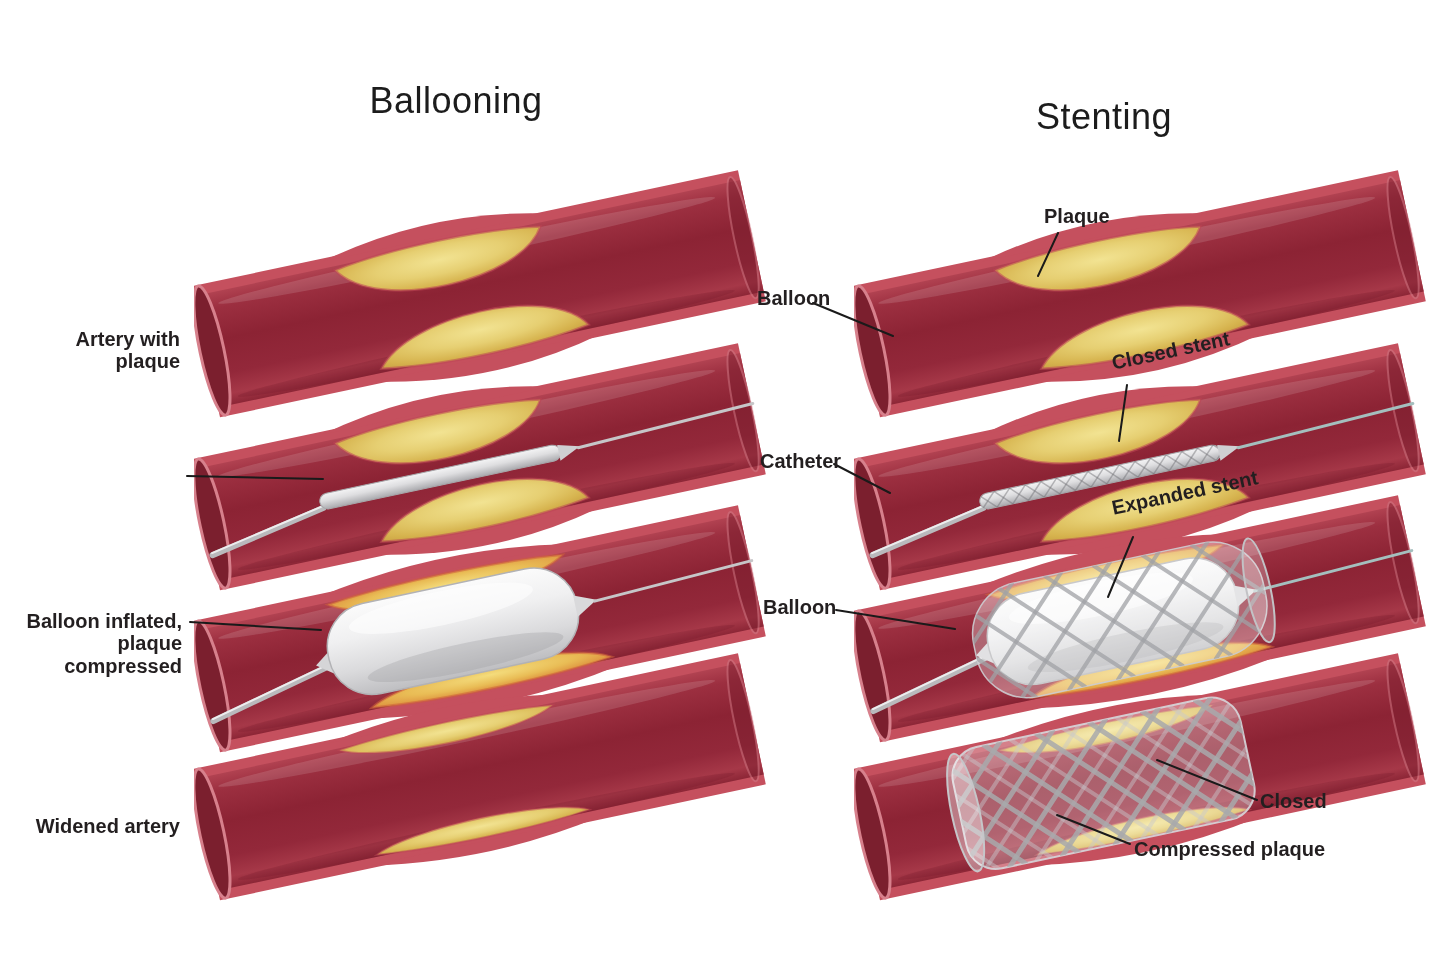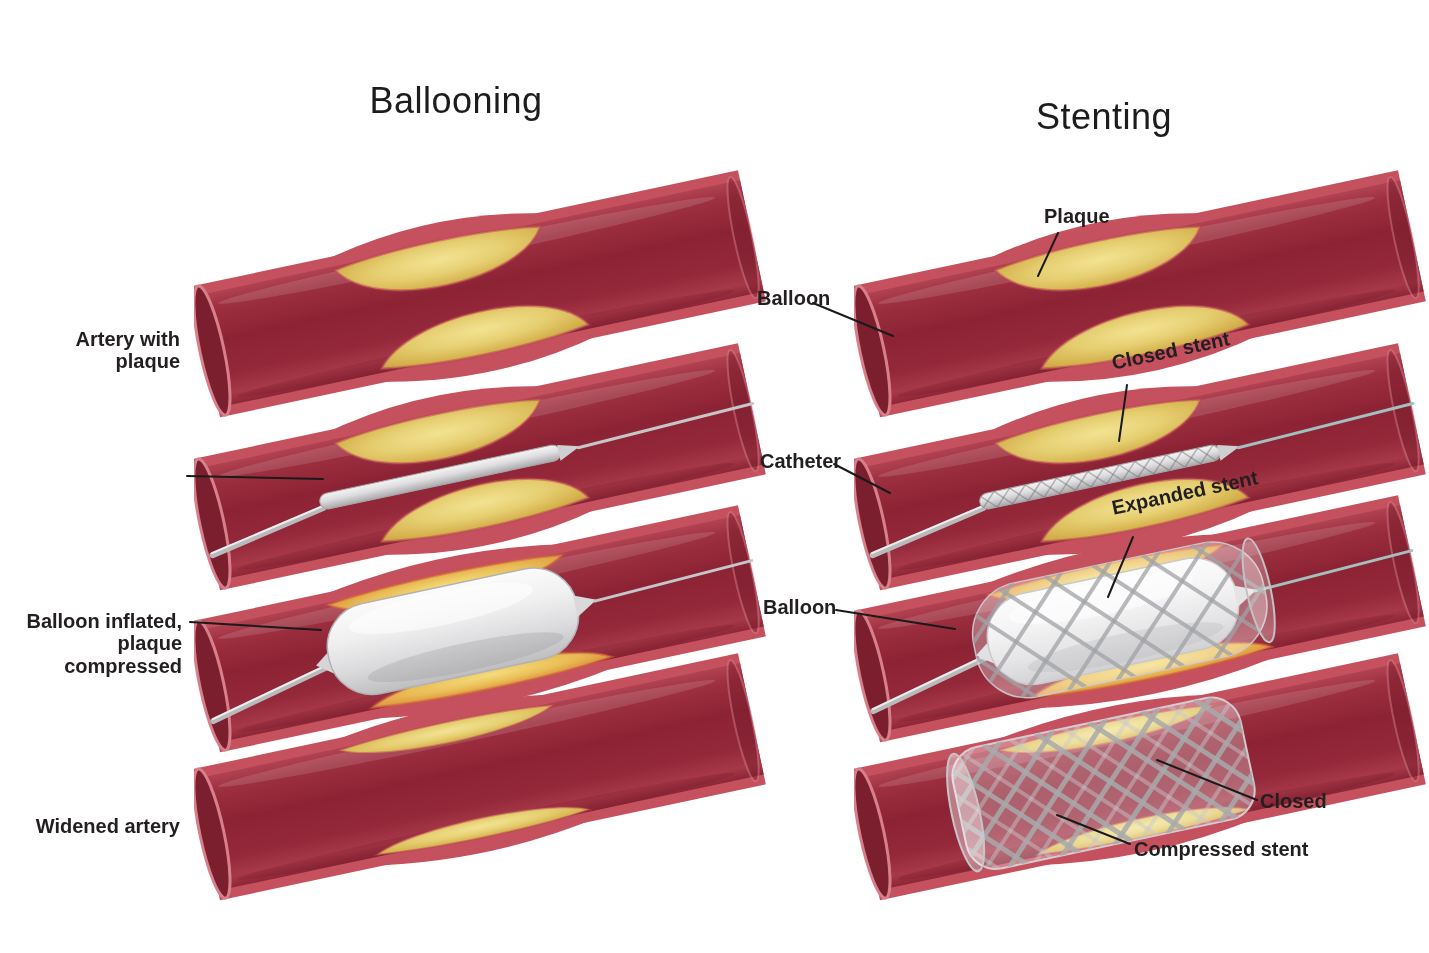--- a/index.html
+++ b/index.html
@@ -301,21 +301,21 @@
 compressed</div>
   <div class="lbl ra" id="lb4">Widened artery</div>
 
   <div class="lbl" id="ls-plaque">Plaque</div>
   <div class="lbl" id="ls-artery">Balloon</div>
   <div class="lbl" id="ls-closed">Closed stent</div>
   <div class="lbl" id="ls-catheter">Catheter</div>
   <div class="lbl" id="ls-expanded">Expanded stent</div>
   <div class="lbl" id="ls-balloon">Balloon</div>
   <div class="lbl" id="ls-stent">Closed</div>
-  <div class="lbl" id="ls-comp">Compressed stent</div>
+  <div class="lbl" id="ls-comp">Compressed plaque</div>
 
   <svg id="leaders" width="1429" height="953">
       <line x1="187" y1="476" x2="323" y2="479" stroke="#1a1a1a" stroke-width="2" stroke-linecap="round"></line>
       <line x1="190" y1="622" x2="321" y2="630" stroke="#1a1a1a" stroke-width="2" stroke-linecap="round"></line>
       <line x1="1058" y1="233" x2="1038" y2="276" stroke="#1a1a1a" stroke-width="2" stroke-linecap="round"></line>
       <line x1="813" y1="303" x2="893" y2="336" stroke="#1a1a1a" stroke-width="2" stroke-linecap="round"></line>
       <line x1="1127" y1="385" x2="1119" y2="441" stroke="#1a1a1a" stroke-width="2" stroke-linecap="round"></line>
       <line x1="834" y1="464" x2="890" y2="493" stroke="#1a1a1a" stroke-width="2" stroke-linecap="round"></line>
       <line x1="1133" y1="537" x2="1108" y2="597" stroke="#1a1a1a" stroke-width="2" stroke-linecap="round"></line>
       <line x1="836" y1="610" x2="955" y2="629" stroke="#1a1a1a" stroke-width="2" stroke-linecap="round"></line>

